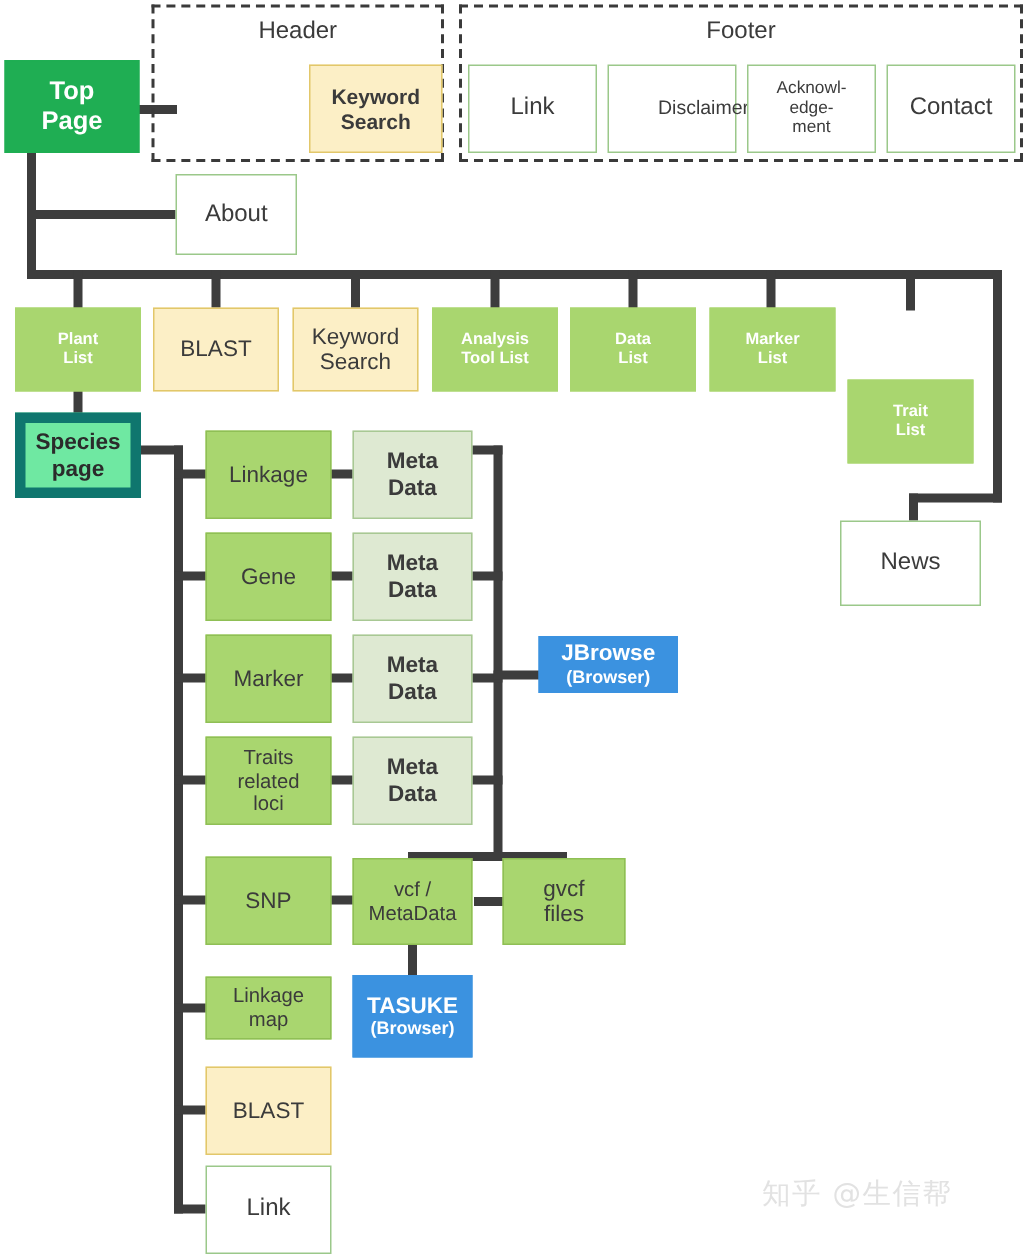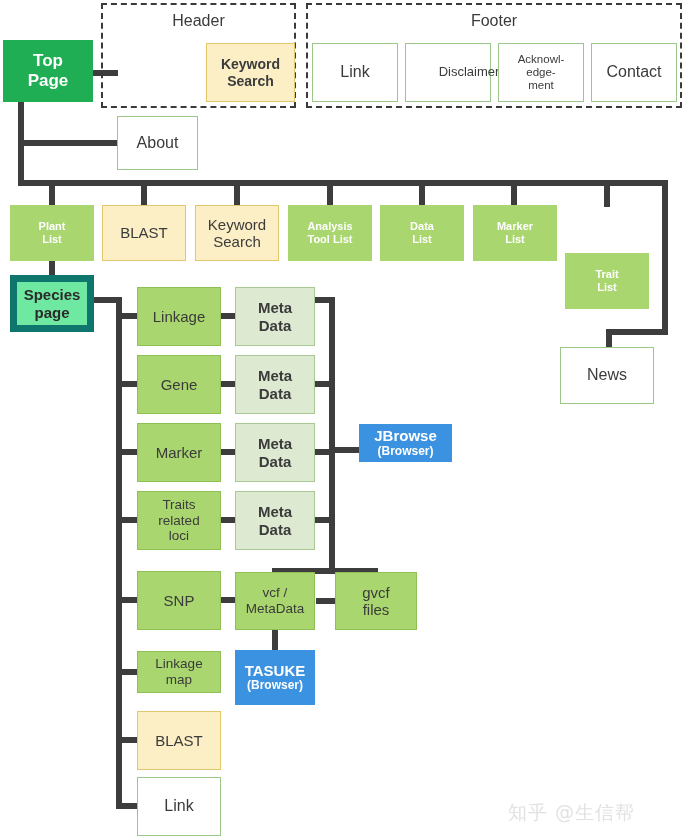--- a/index.html
+++ b/index.html
@@ -239,15 +239,15 @@
   <div class="node n-blue" style="left:359px;top:424px;width:93px;height:38px;">
     <span>JBrowse</span>
     <span class="sub">(Browser)</span>
   </div>
 
   <div class="node n-blue" style="left:235px;top:650px;width:80px;height:55px;">
     <span>TASUKE</span>
     <span class="sub">(Browser)</span>
   </div>
 
-  <div class="watermark" style="left:508px;top:800px;">知乎 @生信帮</div>
+  <div class="watermark" style="left:508px;top:783px;">知乎 @生信帮</div>
 
 </div>
 
 </body></html>

